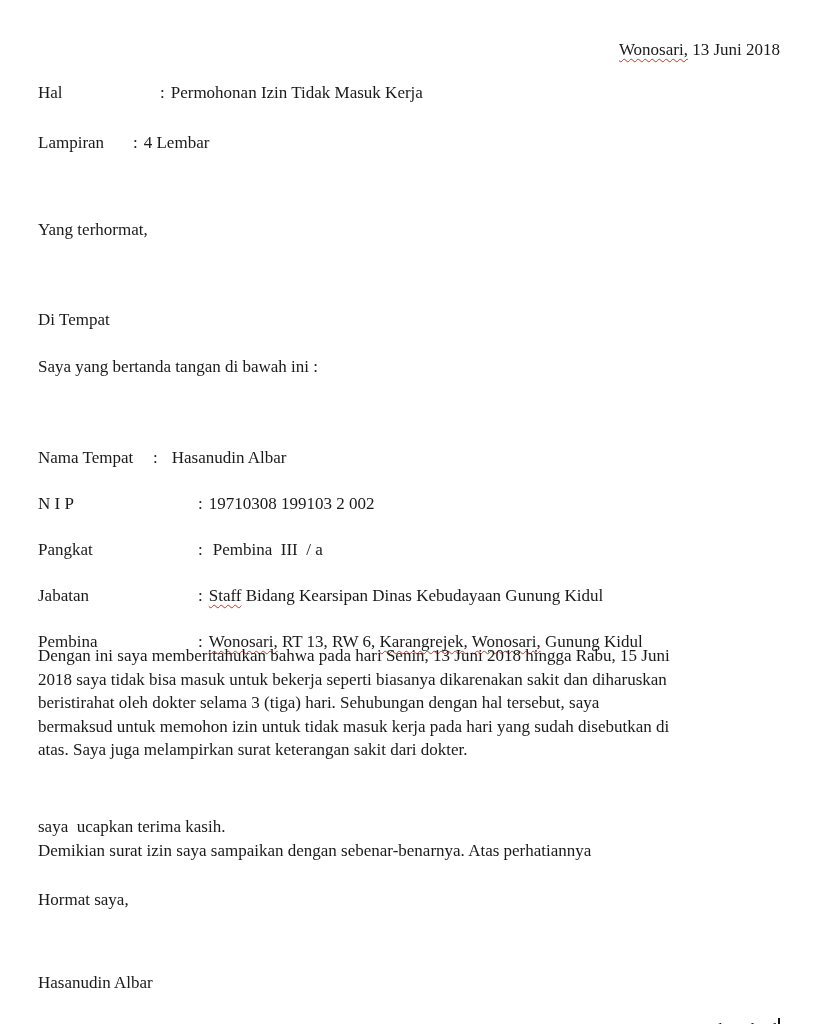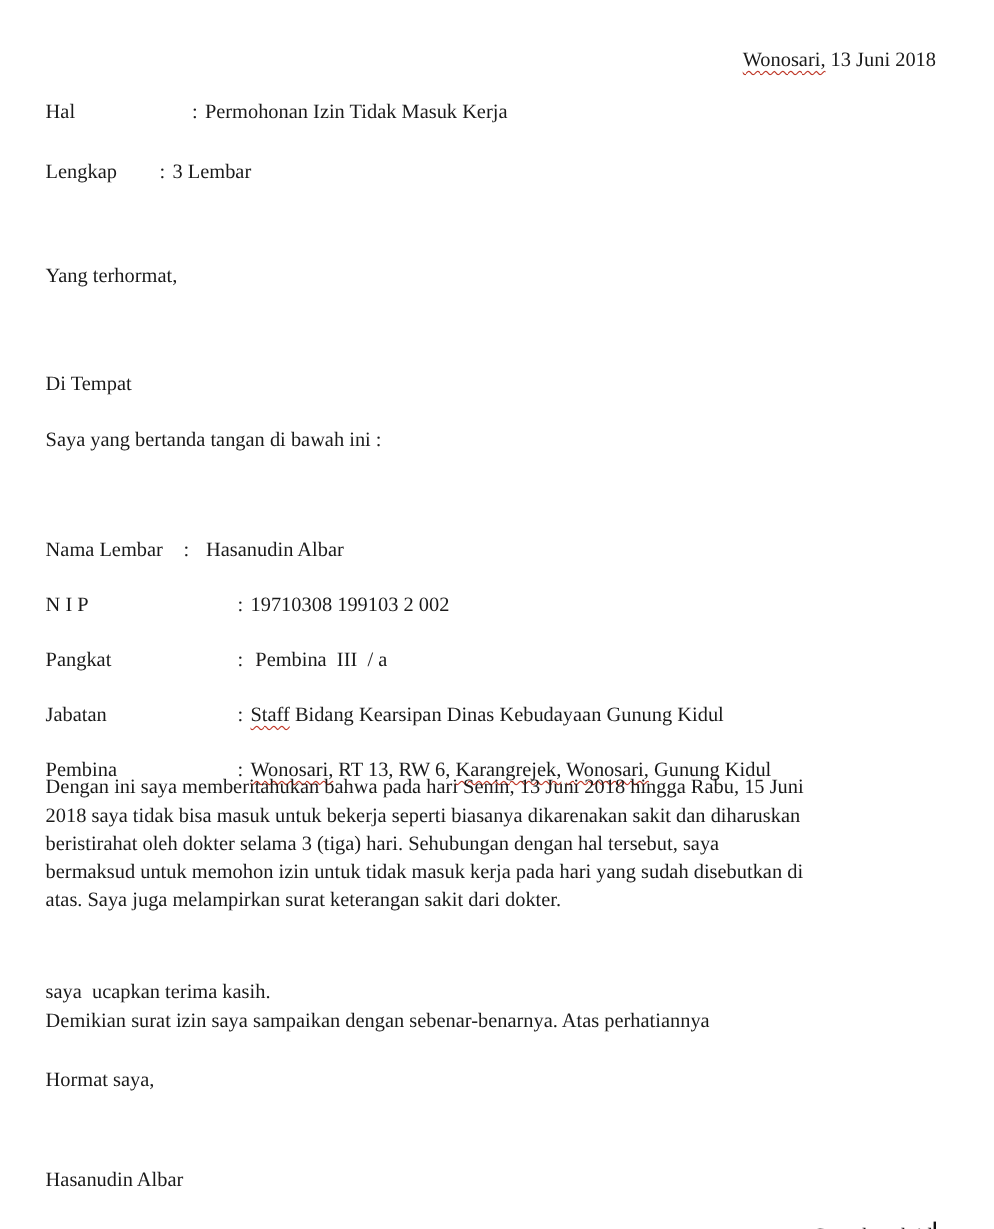--- a/index.html
+++ b/index.html
@@ -56,28 +56,28 @@
 </style>
 </head>
 <body>
 
 <div class="page">
 
   <div class="right" style="top:6px;"><span class="misspell">Wonosari,</span><span> 13 Juni 2018</span></div>
 
   <div class="abs" style="top:49px;"><span class="lbl" style="width:122px;">Hal</span><span class="sep" style="margin-right:6px;">:</span><span>Permohonan Izin Tidak Masuk Kerja</span></div>
 
-  <div class="abs" style="top:99px;"><span class="lbl" style="width:95px;">Lengkap</span><span class="sep" style="margin-right:6px;">:</span><span>3 Lembar</span></div>
+  <div class="abs" style="top:99px;"><span class="lbl" style="width:95px;">Lampiran</span><span class="sep" style="margin-right:6px;">:</span><span>4 Lembar</span></div>
 
   <div class="abs" style="top:186px;">Yang terhormat,</div>
   <div class="abs" style="top:276px;">Di Tempat</div>
 
   <div class="abs" style="top:323px;">Saya yang bertanda tangan di bawah ini :</div>
 
-  <div class="abs" style="top:414px;"><span class="lbl" style="width:115px;">Nama Lembar</span><span class="sep" style="margin-right:14px;">:</span><span>Hasanudin Albar</span></div>
+  <div class="abs" style="top:414px;"><span class="lbl" style="width:115px;">Nama Tempat</span><span class="sep" style="margin-right:14px;">:</span><span>Hasanudin Albar</span></div>
 
   <div class="abs" style="top:460px;"><span class="lbl" style="width:160px;font-family:Liberation Serif, serif;">N I P</span><span class="sep" style="margin-right:6px;">:</span><span>19710308 199103 2 002</span></div>
 
   <div class="abs" style="top:552px;"><span class="lbl" style="width:160px;">Jabatan</span><span class="sep" style="margin-right:6px;">:</span><span class="misspell">Staff</span><span> Bidang Kearsipan Dinas Kebudayaan Gunung Kidul</span></div>
 
   <div class="abs" style="top:506px;"><span class="lbl" style="width:160px;">Pangkat</span><span class="sep" style="margin-right:10px;">:</span><span>Pembina  III  / a</span></div>
 
   <div class="abs" style="top:598px;"><span class="lbl" style="width:160px;">Pembina</span><span class="sep" style="margin-right:6px;">:</span><span class="misspell">Wonosari,</span><span> RT 13, RW 6, </span><span class="misspell">Karangrejek,</span><span> </span><span class="misspell">Wonosari,</span><span> Gunung Kidul</span></div>
 
   <div class="para" style="top:612px;">

